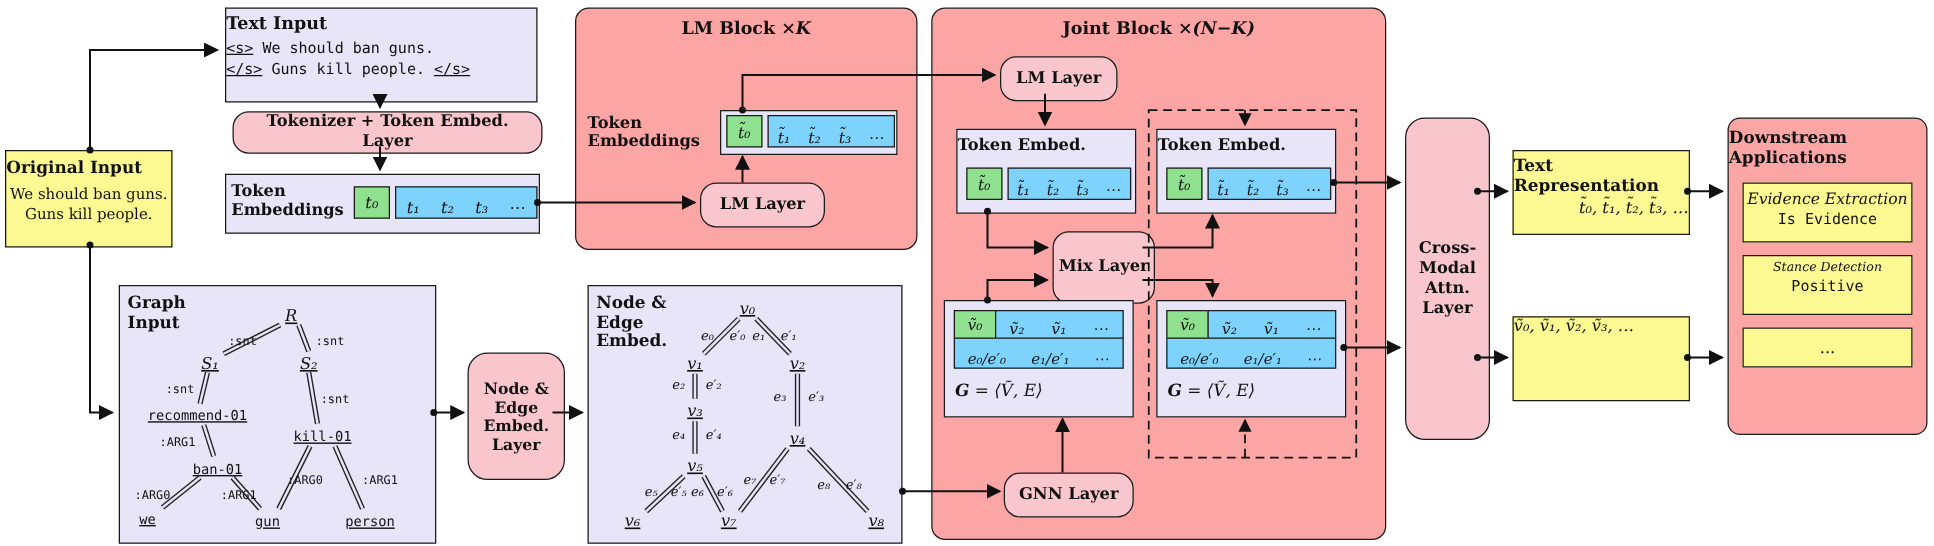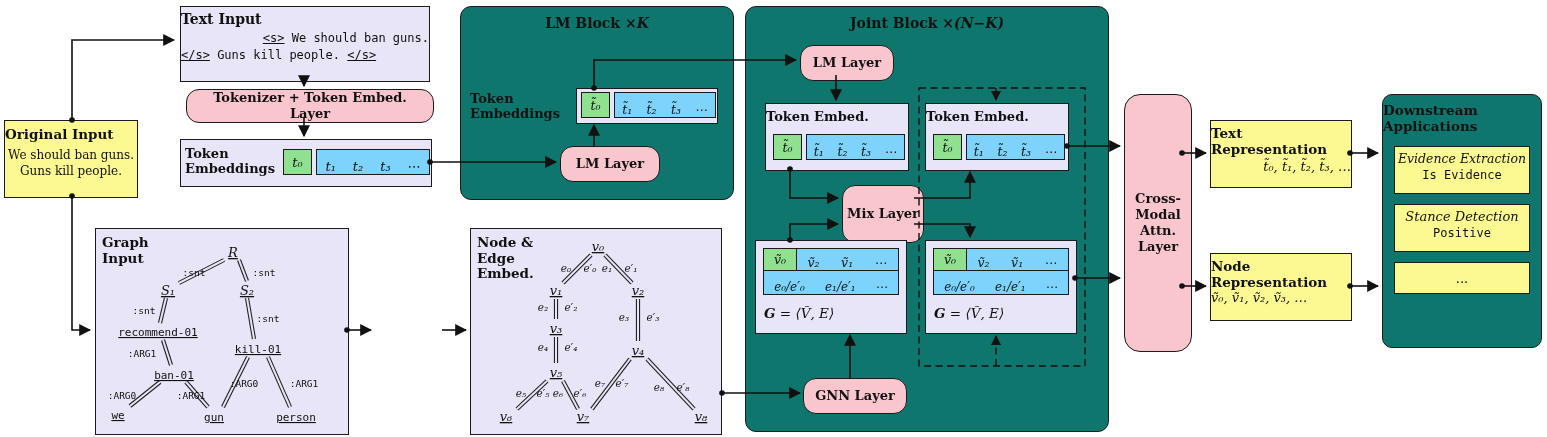--- a/index.html
+++ b/index.html
@@ -1,17 +1,17 @@
 <!DOCTYPE html>
 <html><head>
 <meta charset="utf-8">
 <style>
 html,body{margin:0;padding:0;background:#fff}
 #canvas{position:relative;width:1547px;height:437px;background:#fff;font-family:"DejaVu Serif","DejaVu Sans",serif;color:#111;overflow:hidden}
-.blue{position:absolute;background:#0f766e;border:1.5px solid #1b1b1b;border-radius:11px}
+.blue{position:absolute;background:#fca5a5;border:1.5px solid #1b1b1b;border-radius:11px}
 .panel{position:absolute;background:#e7e5f7;border:1.5px solid #1b1b1b}
 .yellow{position:absolute;background:#fcf993;border:1.5px solid #1b1b1b}
 .pink{position:absolute;background:#f9c6cd;border:1.5px solid #1b1b1b;border-radius:14px;display:flex;align-items:center;justify-content:center;text-align:center;font-weight:bold;line-height:1.22;padding:2px 4px}
 .btitle{font-weight:bold;line-height:1.15}
 .blocktitle{position:absolute;left:0;top:8px;width:100%;text-align:center;font-weight:bold;font-size:14px}
 .mono{font-family:"DejaVu Sans Mono",monospace}
 .math{font-style:italic;font-family:"DejaVu Serif","DejaVu Sans",serif}
 .tag{text-decoration:underline}
 .cellrow{position:absolute;display:flex;gap:4px}
 .gcell{background:#8fe18f;border:1.3px solid #1b1b1b;display:flex;align-items:center;justify-content:center;font-style:italic}
@@ -46,21 +46,21 @@
   <div class="yellow" style="left:4px;top:120px;width:132px;height:76px">
     <div class="btitle" style="margin-top:6px;font-size:13.5px">Original Input</div>
     <div style="text-align:center;font-size:12px;margin-top:4px;line-height:1.35">
       <div>We should ban guns.</div>
       <div>Guns kill people.</div>
     </div>
   </div>
 
   <div class="panel" style="left:180px;top:6px;width:248px;height:74px">
     <div class="btitle" style="margin-top:4px;font-size:14px">Text Input</div>
-    <div class="mono" style="text-align:right;font-size:12px;margin-top:4px">
+    <div class="mono" style="text-align:left;font-size:12px;margin-top:4px">
       <span class="tag">&lt;s&gt;</span>
       <span>We should ban guns.</span>
     </div>
     <div class="mono" style="text-align:left;font-size:12px;margin-top:3px">
       <span class="tag">&lt;/s&gt;</span>
       <span>Guns kill people.</span>
       <span class="tag">&lt;/s&gt;</span>
     </div>
   </div>
 
@@ -118,20 +118,23 @@
       <text class="glabel" x="172" y="93">:snt</text>
       <text class="glabel" x="46" y="128">:ARG1</text>
       <text class="glabel" x="26" y="170">:ARG0</text>
       <text class="glabel" x="95" y="170">:ARG1</text>
       <text class="glabel" x="148" y="158">:ARG0</text>
       <text class="glabel" x="208" y="158">:ARG1</text>
     </svg>
     <div class="btitle" style="position:absolute;left:6px;top:6px;width:58px;font-size:13.5px;text-align:left">Graph Input</div>
   </div>
 
+  <div class="pink" style="left:374px;top:282px;width:68px;height:96px;border-radius:16px;font-size:12.5px">
+    <span>Node &amp; Edge Embed. Layer</span>
+  </div>
 
   <div class="panel" style="left:470px;top:228px;width:250px;height:205px">
     <svg class="gsvg" width="250" height="205" viewBox="0 0 250 205">
       <g>
         <line class="dbl-o" x1="120" y1="26" x2="92" y2="54"></line>
           <line class="dbl-i" x1="120" y1="26" x2="92" y2="54"></line>
         <line class="dbl-o" x1="134" y1="26" x2="161" y2="54"></line>
           <line class="dbl-i" x1="134" y1="26" x2="161" y2="54"></line>
         <line class="dbl-o" x1="85" y1="70" x2="85" y2="90"></line>
           <line class="dbl-i" x1="85" y1="70" x2="85" y2="90"></line>
@@ -273,30 +276,29 @@
 
   <div class="pink" style="left:803px;top:378px;width:94px;height:30px;border-radius:13px;font-size:13px">
     <span>GNN Layer</span>
   </div>
 
   <div class="yellow" style="left:1210px;top:120px;width:140px;height:66px">
     <div class="btitle" style="margin-top:5px;font-size:13.5px">Text Representation</div>
     <div class="math" style="text-align:right;font-size:13px;margin-top:2px">t̃₀, t̃₁, t̃₂, t̃₃, …</div>
   </div>
   <div class="yellow" style="left:1210px;top:253px;width:140px;height:66px">
-    <div class="btitle" style="margin-top:5px;font-size:13.5px">Node Representation</div>
     <div class="math" style="text-align:left;font-size:13px;margin-top:0">ṽ₀, ṽ₁, ṽ₂, ṽ₃, …</div>
   </div>
 
   <div class="yellow" style="left:1394px;top:146px;width:134px;height:46px">
     <div class="math" style="text-align:center;font-size:12.5px;margin-top:4px">Evidence Extraction</div>
     <div class="mono" style="text-align:center;font-size:12px;margin-top:2px">Is Evidence</div>
   </div>
   <div class="yellow" style="left:1394px;top:204px;width:134px;height:46px">
-    <div class="math" style="text-align:center;font-size:13px;margin-top:4px">Stance Detection</div>
+    <div class="math" style="text-align:center;font-size:10px;margin-top:4px">Stance Detection</div>
     <div class="mono" style="text-align:center;font-size:12px;margin-top:2px">Positive</div>
   </div>
   <div class="yellow" style="left:1394px;top:262px;width:134px;height:30px;display:flex;align-items:center;justify-content:center">
     <div style="font-size:13px">...</div>
   </div>
 
   <svg id="overlay" width="1547" height="437" viewBox="0 0 1547 437">
     <defs>
       <marker id="arr" viewBox="0 0 10 10" refX="9" ref="5" refY="5" markerWidth="7.5" markerHeight="7.5" orient="auto">
         <path d="M0,0 L10,5 L0,10 z" fill="#111"></path>

